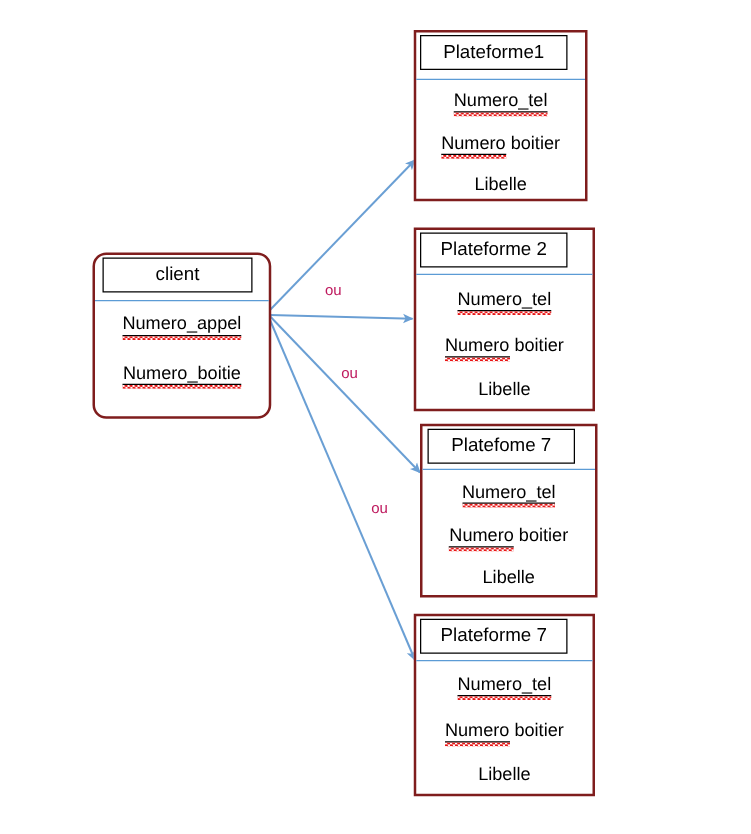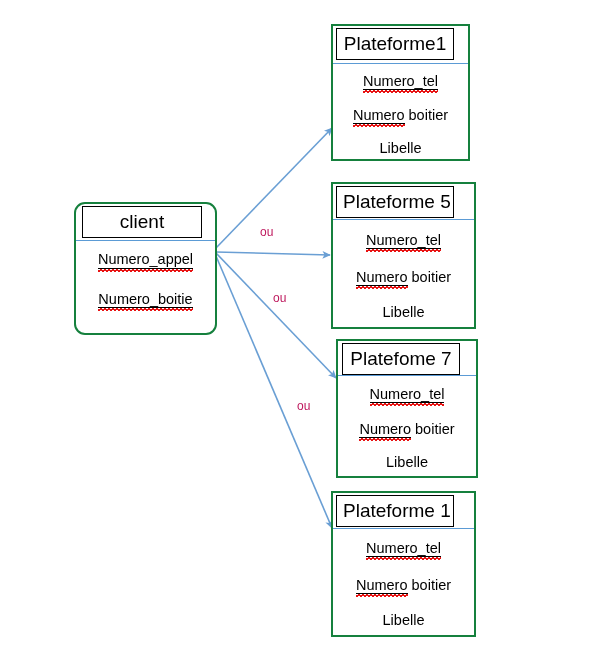--- a/index.html
+++ b/index.html
@@ -20,35 +20,35 @@
     position: absolute;
     left: 0; top: 0;
     width: 601px;
     height: 667px;
   }
 
   
   .entity {
     position: absolute;
     box-sizing: border-box;
-    border: 2px solid #15803d;
+    border: 2px solid #7f1d1d;
     background: #ffffff;
   }
   .entity-title-wrap {
     position: absolute;
     box-sizing: border-box;
     background: #ffffff;
   }
   .entity-title {
     box-sizing: border-box;
     border: 1px solid #000000;
     background: #ffffff;
     text-align: center;
     color: #000000;
-    font-size: 19px;
+    font-size: 15px;
     line-height: 1.0;
     padding: 5px 6px 6px 6px;
     white-space: nowrap;
     overflow: hidden;
   }
   .entity-sep {
     position: absolute;
     height: 1px;
     background: #5b9bd5;
   }
@@ -172,21 +172,21 @@
       </div>
       <div class="field" style="margin-top:21px;">
         <span class="u-part sq">Numero</span><span> boitier</span>
       </div>
       <div class="field" style="margin-top:20px;">
         <span>Libelle</span>
       </div>
     </div>
   </div>
   <div class="entity-title-wrap" style="left:336px; top:186px; width:118px;">
-    <div class="entity-title">Plateforme 5</div>
+    <div class="entity-title">Plateforme 2</div>
   </div>
 
   <div class="entity" style="left:336px; top:339px; width:142px; height:139px;">
     <div class="entity-sep" style="left:0; top:34px; width:138px;"></div>
     <div class="entity-body" style="left:0; top:42px;">
       <div class="field" style="margin-top:4px;">
         <span class="u-part sq">Numero_tel</span>
       </div>
       <div class="field" style="margin-top:19px;">
         <span class="u-part sq">Numero</span><span> boitier</span>
@@ -208,16 +208,16 @@
       </div>
       <div class="field" style="margin-top:21px;">
         <span class="u-part sq">Numero</span><span> boitier</span>
       </div>
       <div class="field" style="margin-top:20px;">
         <span>Libelle</span>
       </div>
     </div>
   </div>
   <div class="entity-title-wrap" style="left:336px; top:495px; width:118px;">
-    <div class="entity-title">Plateforme 1</div>
+    <div class="entity-title">Plateforme 7</div>
   </div>
 
 </div>
 
 </body></html>

